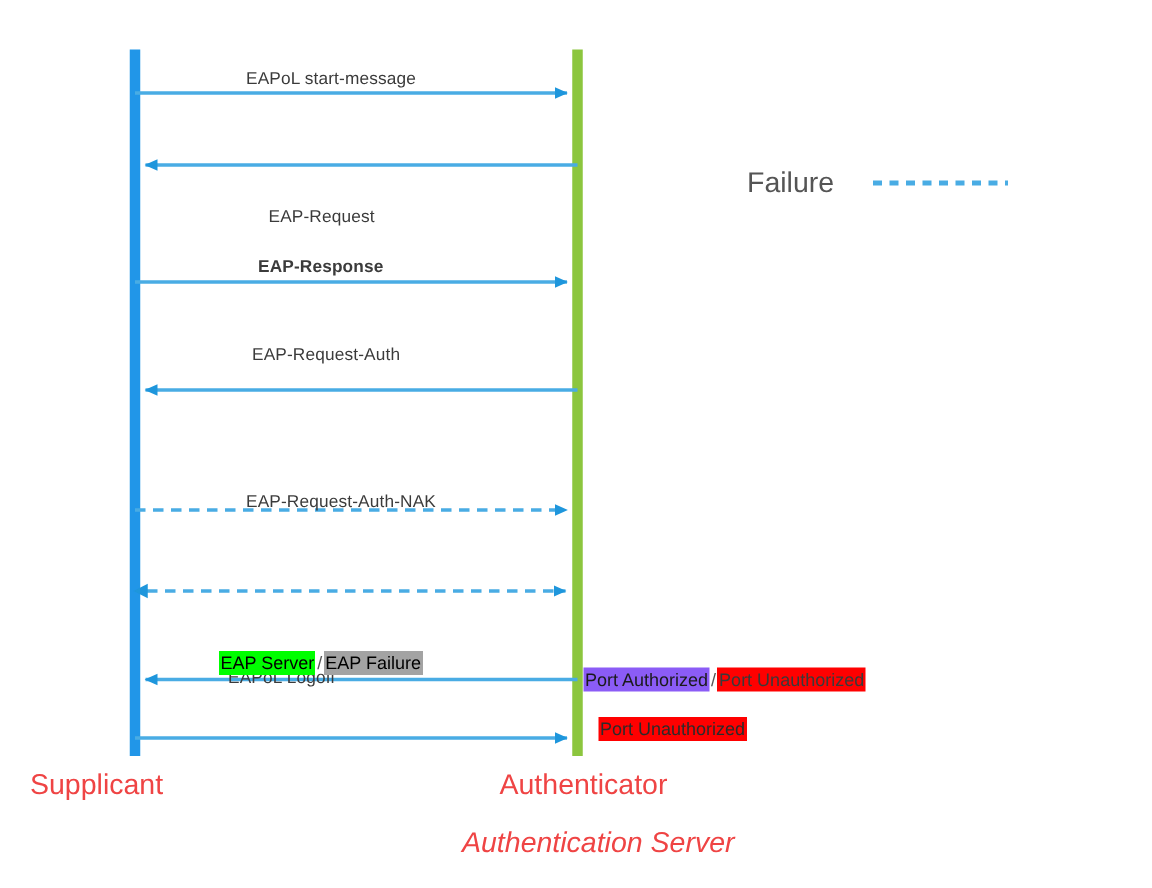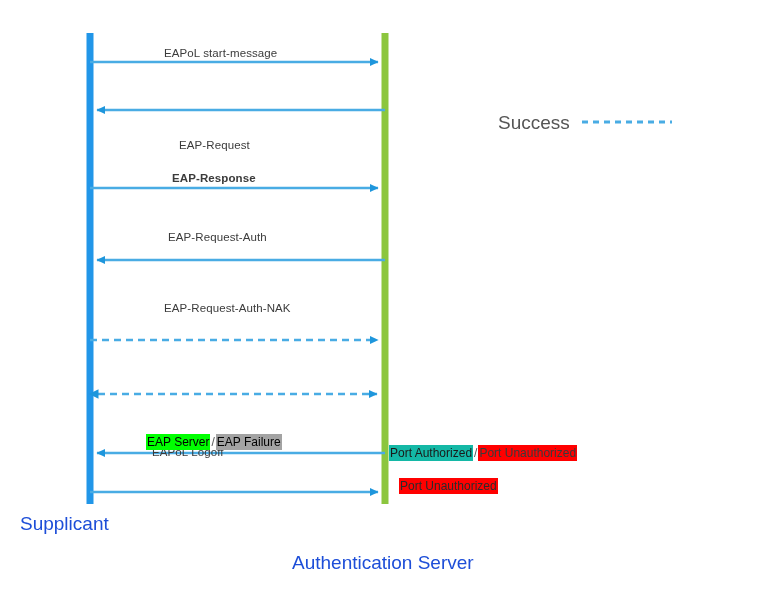--- a/index.html
+++ b/index.html
@@ -25,39 +25,39 @@
     font-family: "Liberation Sans", sans-serif;
     font-size: 11.5px;
     color: #3b3b3b;
     white-space: nowrap;
     letter-spacing: 0.1px;
   }
   .actor-label {
     position: absolute;
     font-family: "Liberation Sans", sans-serif;
     font-size: 19px;
-    color: #1d4ed8;
+    color: #ef4444;
     white-space: nowrap;
   }
   .legend-label {
     position: absolute;
     font-family: "Liberation Sans", sans-serif;
     font-size: 19px;
     color: #555555;
     white-space: nowrap;
   }
   .hl {
     position: absolute;
     font-family: "Liberation Sans", sans-serif;
     font-size: 12px;
     white-space: nowrap;
     line-height: 15px;
   }
   .hl span { padding: 1px 1px 1px 1px; }
-  .hl-green { background: #14b8a6; color: #1a1a1a; }
+  .hl-green { background: #8b5cf6; color: #1a1a1a; }
   .hl-red   { background: #ff0000; color: #3a3a3a; }
   .hl-red-dark { background: #ff0000; color: #2b2b2b; }
   .hl-sep { color: #555555; background: transparent; }
   .hl-left-green { background: #00ff00; color: #000000; }
   .hl-left-red { background: #a3a3a3; color: #000000; }
 </style>
 </head>
 <body>
 
 <div id="diagram">
@@ -96,38 +96,39 @@
 
   
   <div class="msg-label" style="left:164px; top:47px;">EAPoL start-message</div>
 
   <div class="msg-label" style="left:179px; top:96px;margin-top:43px;">EAP-Request</div>
 
   <div class="msg-label" style="left:172px; top:172px;font-weight:bold;">EAP-Response</div>
 
   <div class="msg-label" style="left:168px; top:231px;">EAP-Request-Auth</div>
 
-  <div class="msg-label" style="left:164px; top:302px;">EAP-Request-Auth-NAK</div>
+  <div class="msg-label" style="left:164px; top:329px;">EAP-Request-Auth-NAK</div>
 
   <div class="msg-label" style="left:152px; top:446px;">EAPoL Logoff</div>
 
   
   <div class="hl" style="left:146px; top:435px;">
     <span class="hl-left-green">EAP Server</span><span class="hl-sep">/</span><span class="hl-left-red">EAP Failure</span>
   </div>
 
   <div class="hl" style="left:389px; top:446px;">
     <span class="hl-green">Port Authorized</span><span class="hl-sep">/</span><span class="hl-red">Port Unauthorized</span>
   </div>
 
   <div class="hl" style="left:399px; top:479px;">
     <span class="hl-red-dark">Port Unauthorized</span>
   </div>
 
   
-  <div class="legend-label" style="left:498px; top:112px;">Success</div>
+  <div class="legend-label" style="left:498px; top:112px;">Failure</div>
 
   
   <div class="actor-label" style="left:20px; top:513px;">Supplicant</div>
 
+  <div class="actor-label" style="left:333px; top:513px;">Authenticator</div>
 
-  <div class="actor-label" style="left:292px; top:552px;">Authentication Server</div>
+  <div class="actor-label" style="left:308px; top:552px;font-style:italic;">Authentication Server</div>
 </div>
 
 </body></html>

